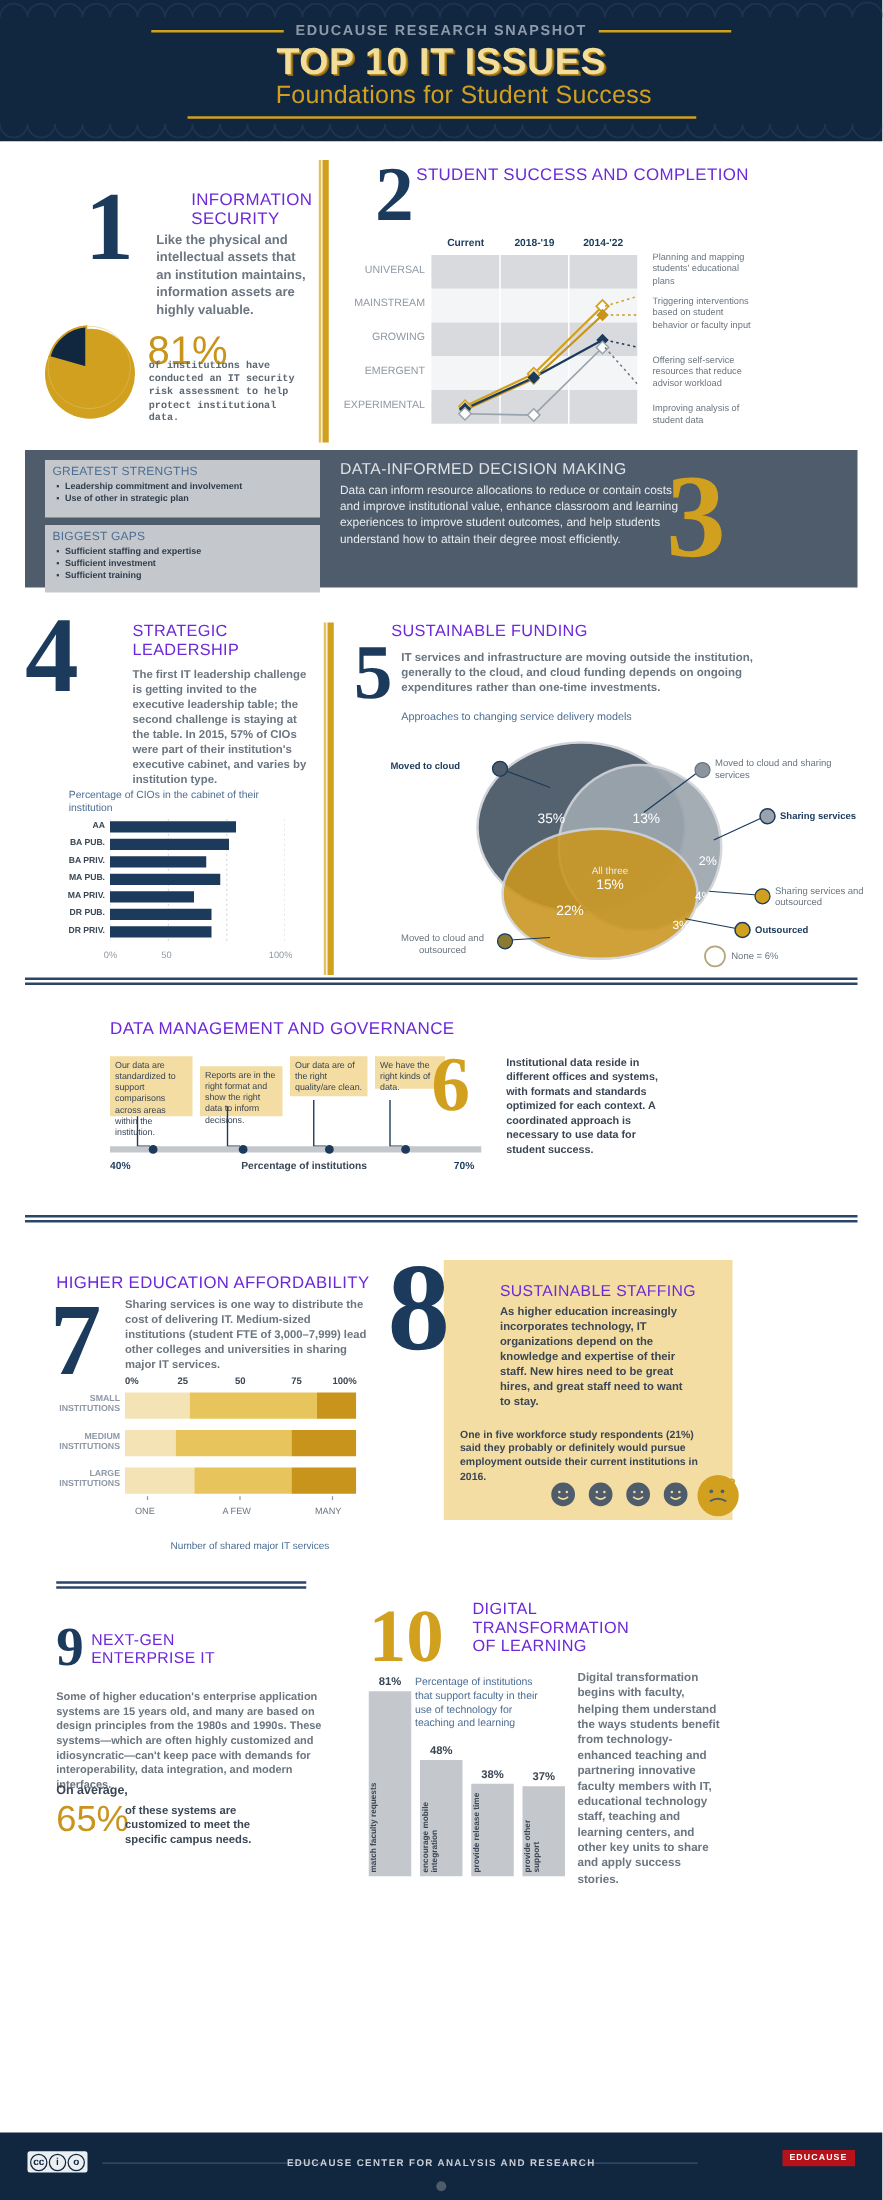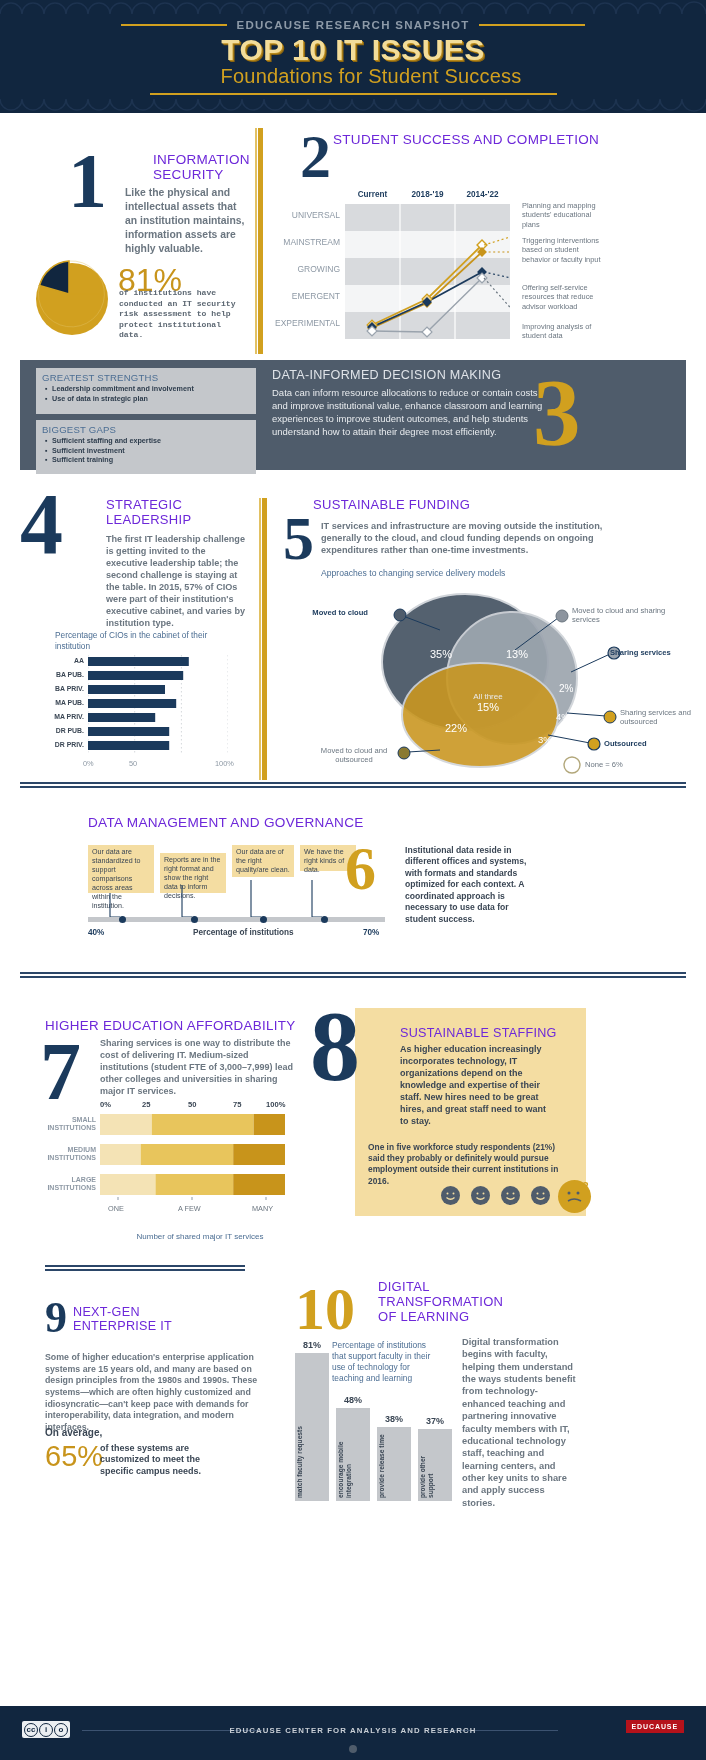--- a/index.html
+++ b/index.html
@@ -262,21 +262,21 @@
     <div class="s2-ann" style="left:177px;top:46px">Triggering interventions based on student behavior or faculty input</div>
     <div class="s2-ann" style="left:177px;top:93px">Offering self-service resources that reduce advisor workload</div>
     <div class="s2-ann" style="left:177px;top:132px">Improving analysis of student data</div>
   </div>
 
   <div class="band3"></div>
   <div class="box3" style="left:36px;top:368px;width:220px;height:46px;">
     <h4>GREATEST STRENGTHS</h4>
     <ul>
       <li>Leadership commitment and involvement</li>
-      <li>Use of data in strategic plan</li>
+      <li>Use of other in strategic plan</li>
     </ul>
   </div>
   <div class="box3" style="left:36px;top:420px;width:220px;height:54px;">
     <h4>BIGGEST GAPS</h4>
     <ul>
       <li>Sufficient staffing and expertise</li>
       <li>Sufficient investment</li>
       <li>Sufficient training</li>
     </ul>
   </div>
@@ -353,21 +353,21 @@
       <text x="216" y="78" fill="#ffffff" font-size="11" font-family="Liberation Sans, sans-serif">13%</text>
       <text x="269" y="112" fill="#ffffff" font-size="10" font-family="Liberation Sans, sans-serif">2%</text>
       <text x="198" y="119" fill="#e9eaec" font-size="8" text-anchor="middle" font-family="Liberation Sans, sans-serif">All three</text>
       <text x="198" y="131" fill="#ffffff" font-size="11" text-anchor="middle" font-family="Liberation Sans, sans-serif">15%</text>
       <text x="266" y="140" fill="#ffffff" font-size="9.5" font-family="Liberation Sans, sans-serif">4%</text>
       <text x="248" y="163" fill="#ffffff" font-size="9.5" font-family="Liberation Sans, sans-serif">3%</text>
       <text x="155" y="152" fill="#ffffff" font-size="11" font-family="Liberation Sans, sans-serif">22%</text>
     </svg>
     <div class="venn-lbl b" style="left:0px;top:28px;width:78px;text-align:right">Moved to cloud</div>
     <div class="venn-lbl" style="left:282px;top:26px;width:95px">Moved to cloud and sharing services</div>
-    <div class="venn-lbl b" style="left:320px;top:68px;width:80px">Sharing services</div>
+    <div class="venn-lbl b" style="left:334px;top:68px;width:80px">Sharing services</div>
     <div class="venn-lbl" style="left:330px;top:128px;width:78px">Sharing services and outsourced</div>
     <div class="venn-lbl b" style="left:314px;top:159px;width:80px">Outsourced</div>
     <div class="venn-lbl" style="left:18px;top:166px;width:92px;text-align:center">Moved to cloud and outsourced</div>
     <div class="venn-lbl" style="left:295px;top:180px;width:70px">None = 6%</div>
   </div>
 
   <div class="rule-double" style="top:782px">
     <div style="height:2px"></div>
       <div style="height:2px;margin-top:2px"></div>
   </div>

